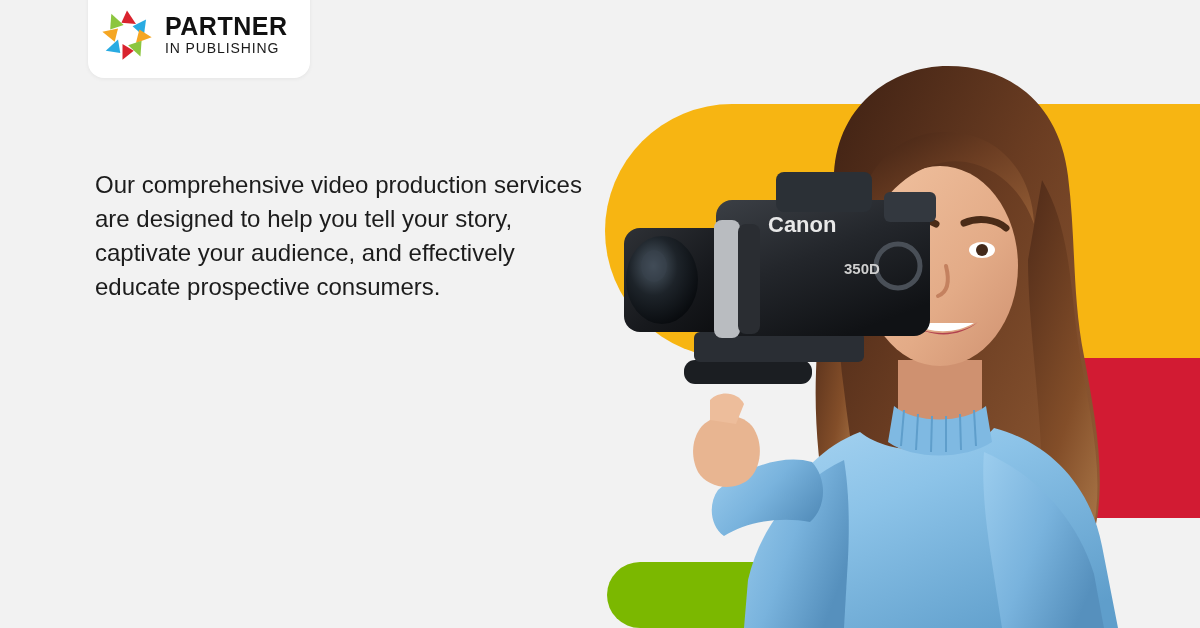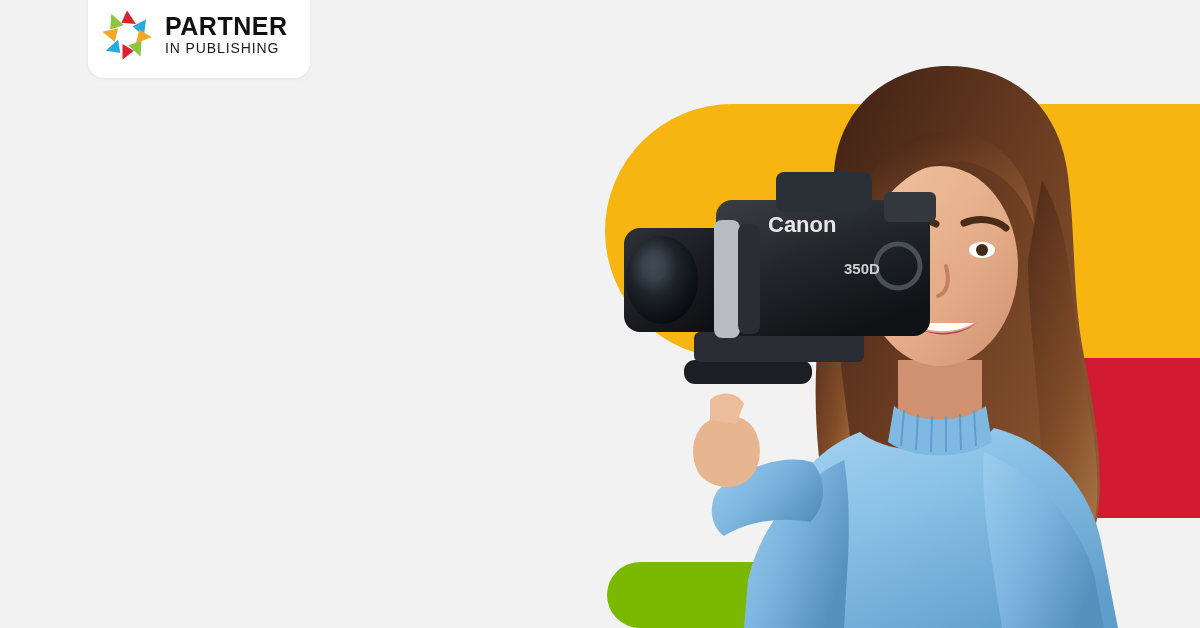--- a/index.html
+++ b/index.html
@@ -268,15 +268,16 @@
         </svg>
       </span>
       <span class="logo-words">
         <div class="logo-line1">PARTNER</div>
         <div class="logo-line2">IN PUBLISHING</div>
       </span>
     </div>
   </div>
 
   <div class="copy">
+    <p class="body-copy">Our comprehensive video production services are designed to help you tell your story, captivate your audience, and effectively educate prospective consumers.</p>
   </div>
 
 </div>
 
 </body></html>

